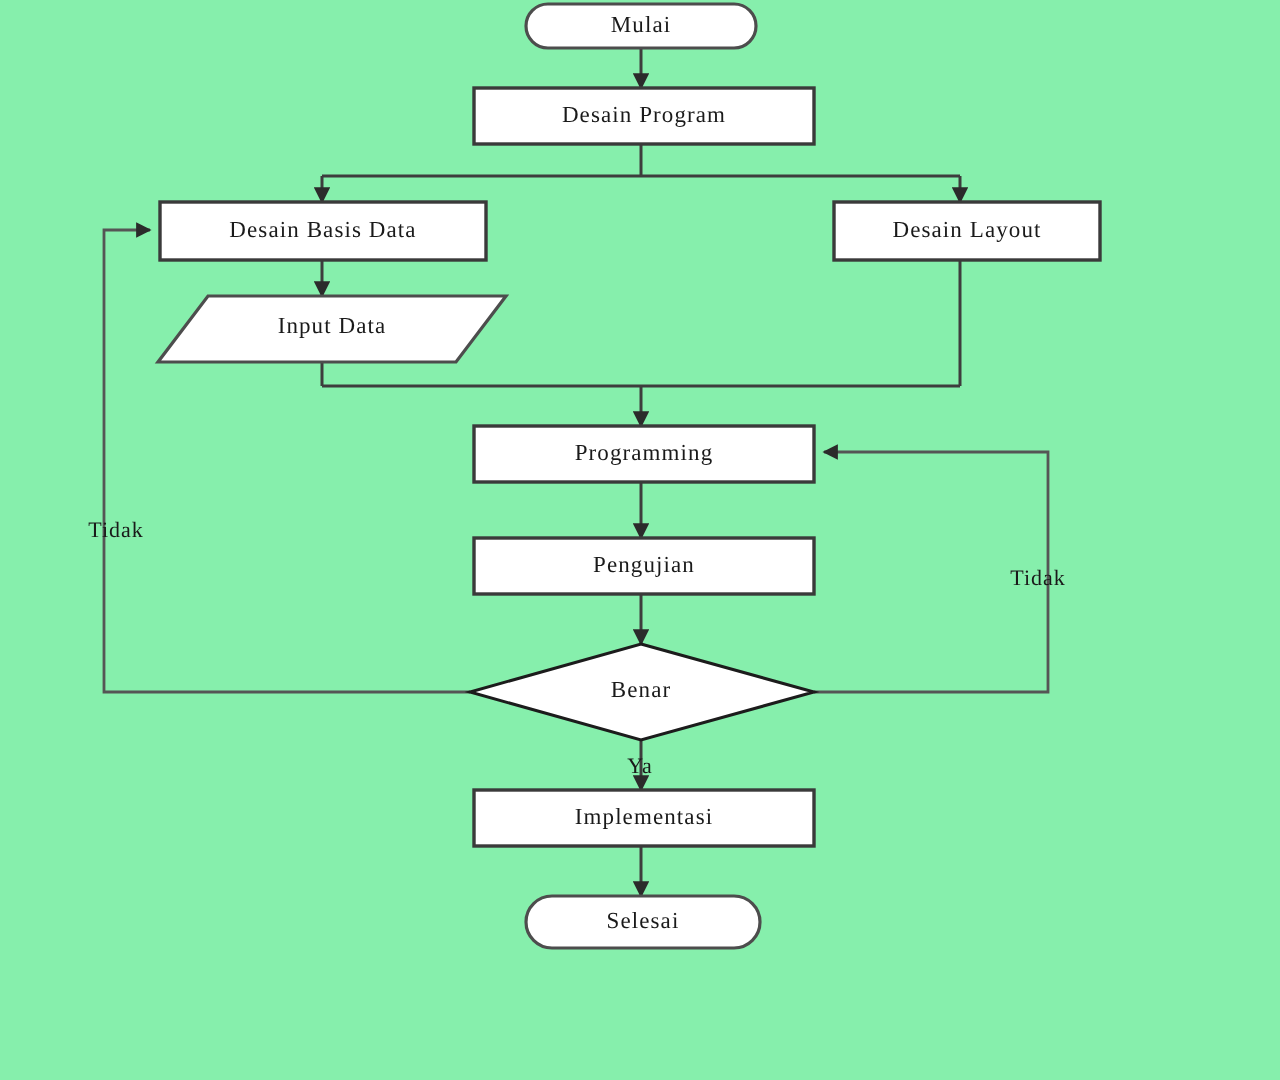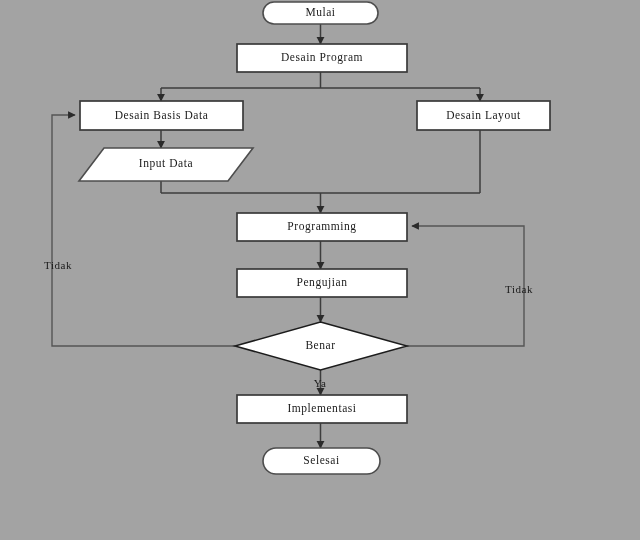--- a/index.html
+++ b/index.html
@@ -4,21 +4,21 @@
 <style>
   html, body {
     margin: 0;
     padding: 0;
     background: #ffffff;
   }
   #canvas {
     position: relative;
     width: 640px;
     height: 540px;
-    background: #a3a3a3;
+    background: #86efac;
     overflow: hidden;
     font-family: "Liberation Serif", "DejaVu Serif", serif;
   }
   #flow-svg {
     position: absolute;
     left: 0;
     top: 0;
     width: 640px;
     height: 540px;
   }

